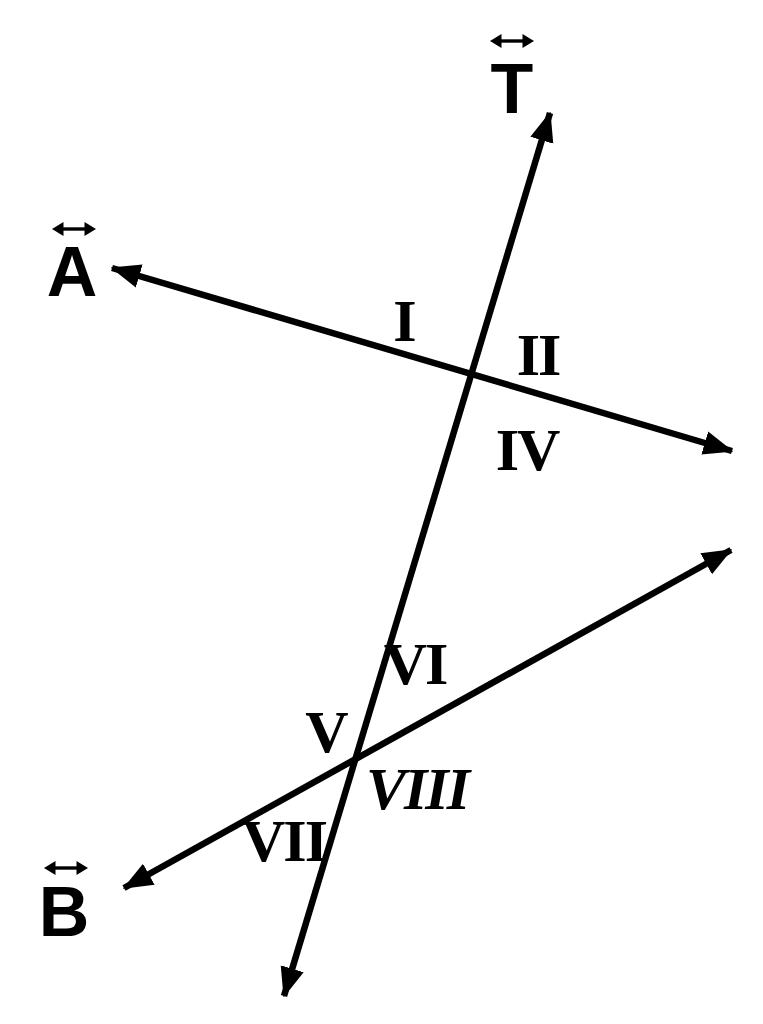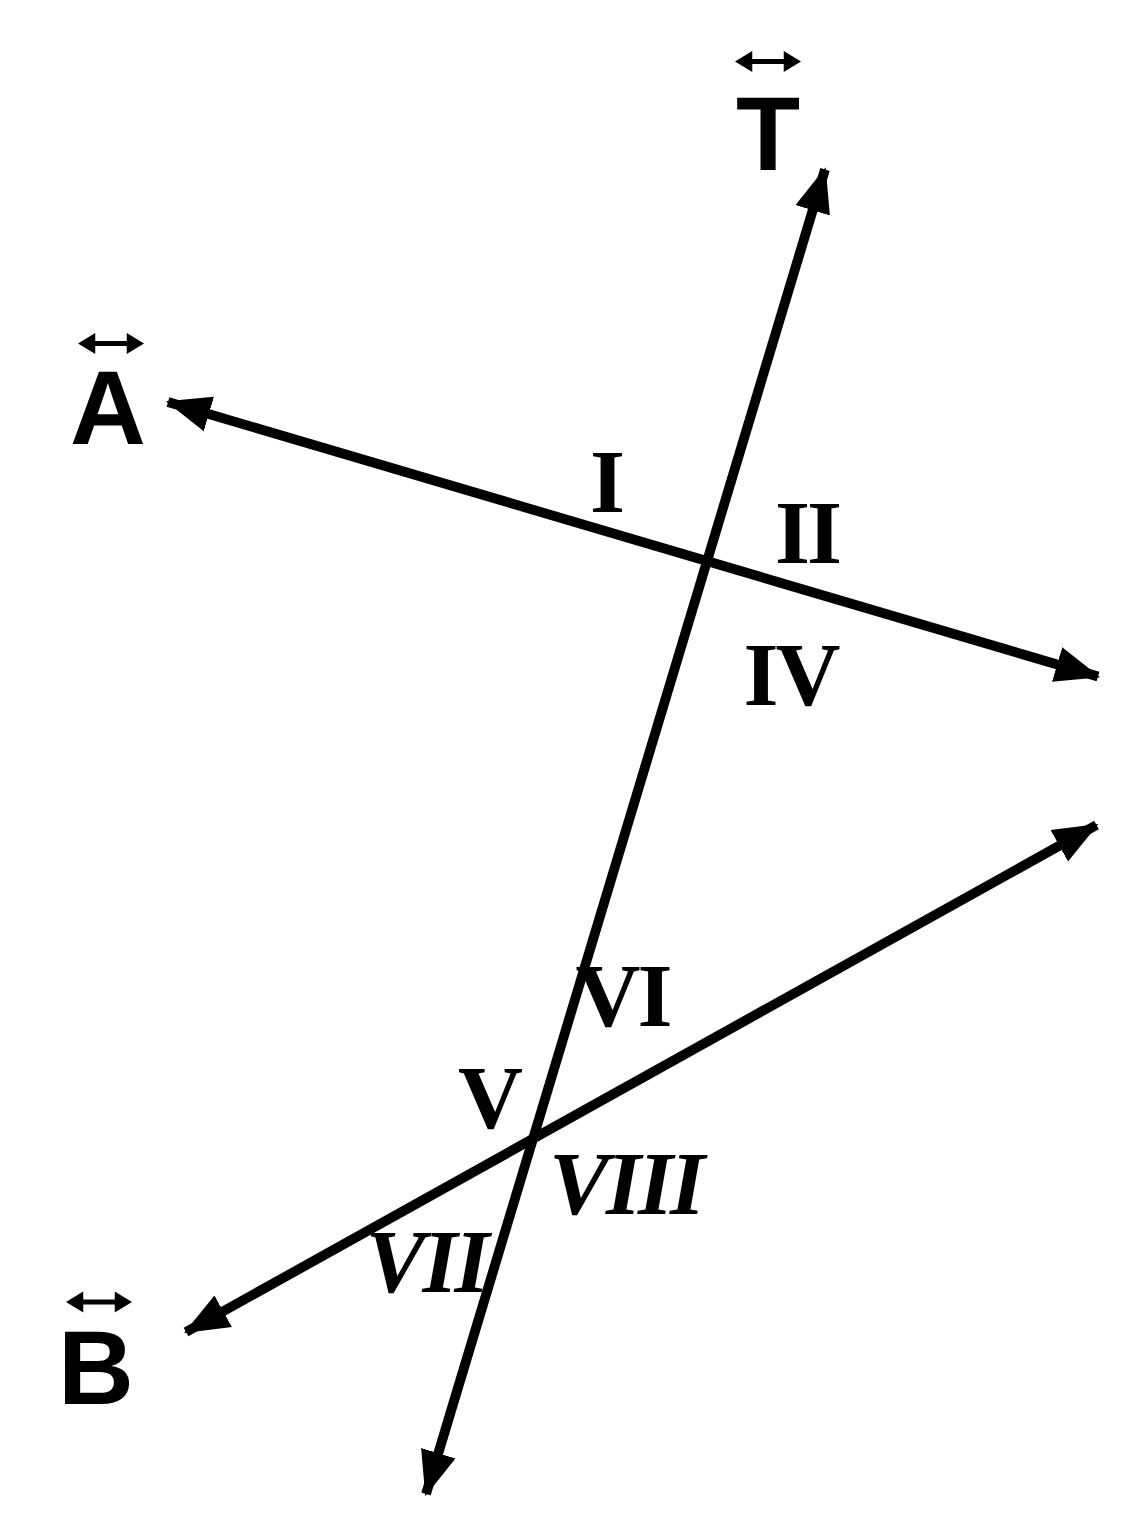--- a/index.html
+++ b/index.html
@@ -55,21 +55,21 @@
   .pos-arrow-A { left: 74px;  top: 229px; }
   .pos-A       { left: 72px;  top: 272px; }
   .pos-arrow-B { left: 66px;  top: 868px; }
   .pos-B       { left: 64px;  top: 912px; }
   .pos-I    { left: 404px; top: 321px; }
   .pos-II   { left: 538px; top: 355px; }
   .pos-III  { left: 397px; top: 412px; }
   .pos-IV   { left: 527px; top: 430px; margin-top: 20px; }
   .pos-V    { left: 326px; top: 732px; }
   .pos-VI   { left: 415px; top: 664px; }
-  .pos-VII  { left: 284px; top: 841px; font-style: italic; }
+  .pos-VII  { left: 284px; top: 841px; }
   .pos-VIII { left: 417px; top: 789px; font-style: italic; }
 </style>
 </head>
 <body>
 
 <div class="canvas">
 
   <svg class="lines-layer" viewBox="0 0 763 1024" xmlns="http://www.w3.org/2000/svg">
     <defs>
       <marker id="ah" viewBox="0 0 10 10" refX="9.5" refY="5" markerWidth="4.6" markerHeight="4.6" orient="auto-start-reverse">

